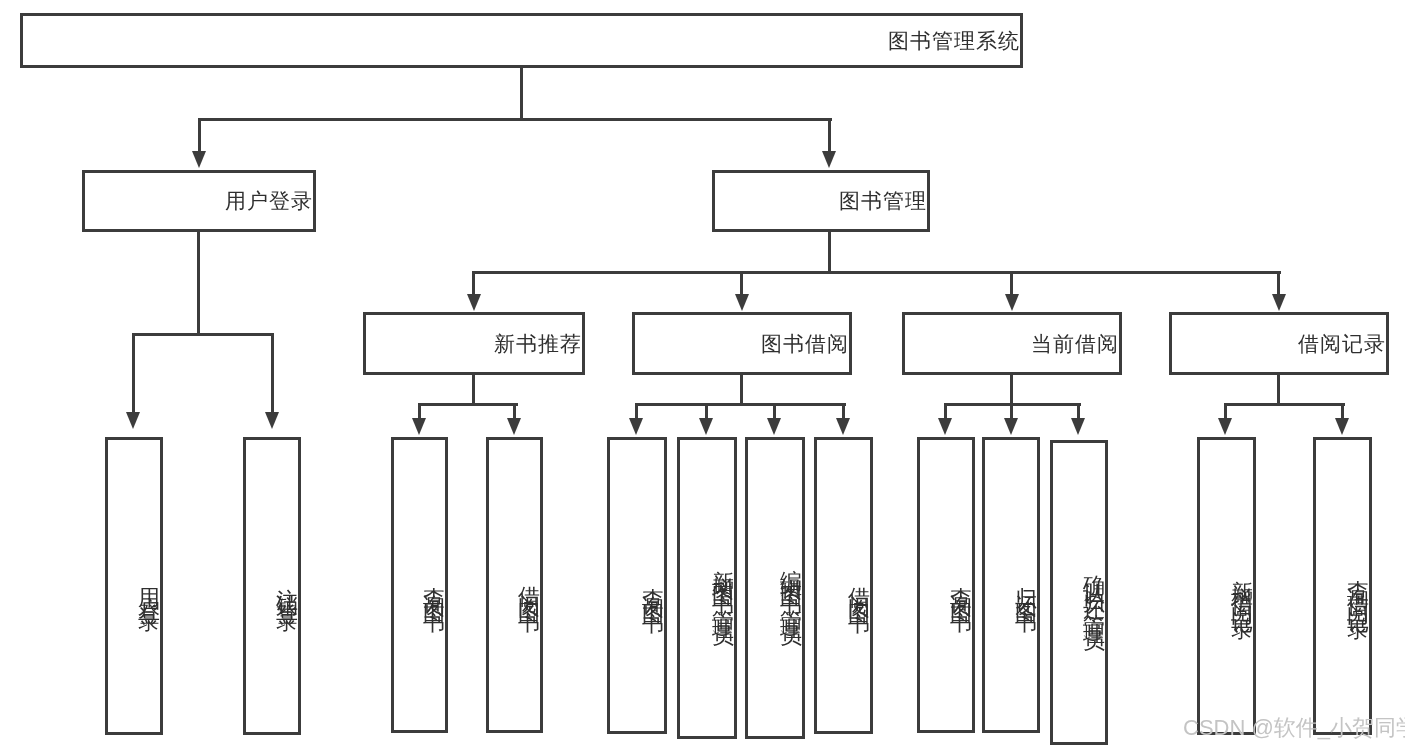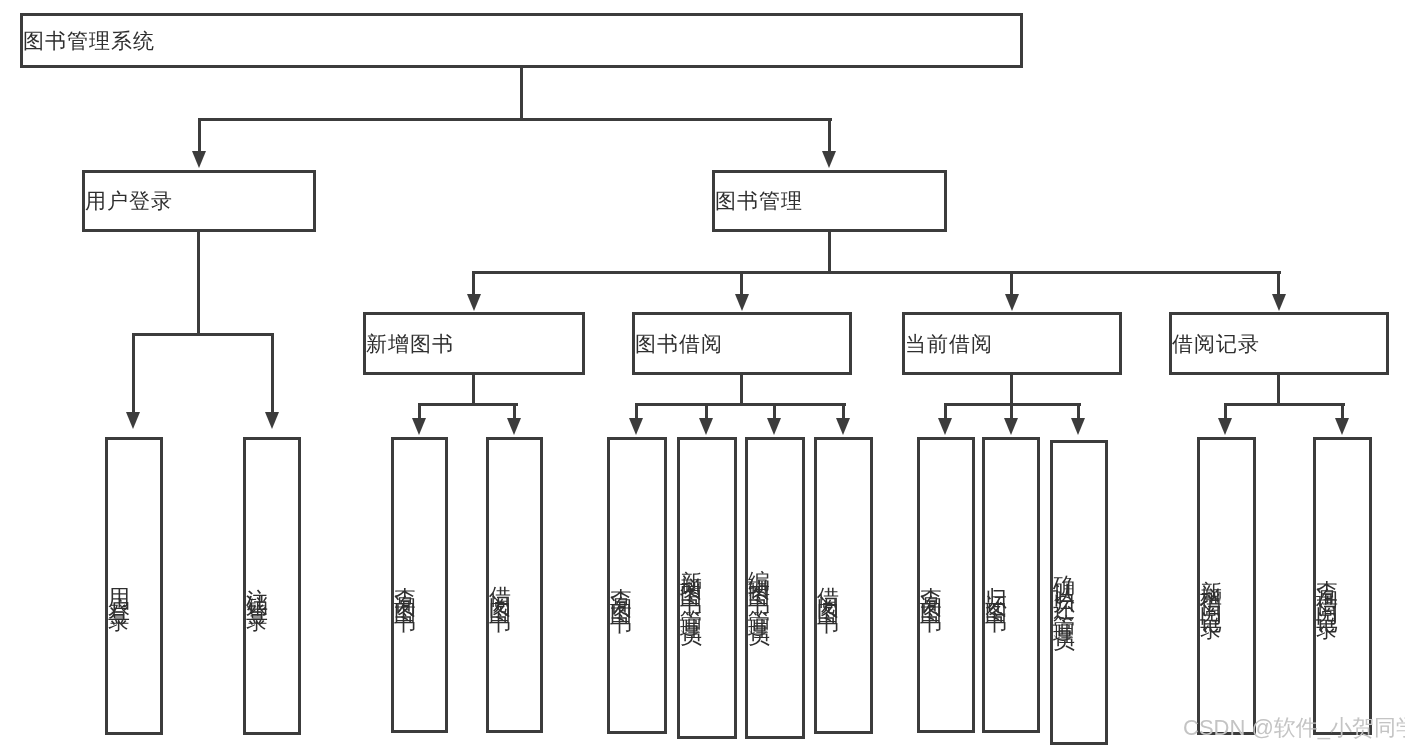--- a/index.html
+++ b/index.html
@@ -15,21 +15,21 @@
     background:var(--fill);
     overflow:hidden;
     font-family:"Liberation Sans","DejaVu Sans",sans-serif;
   }
   
   .box{
     position:absolute;
     background:var(--fill);
     border:3px solid var(--line);
     box-sizing:border-box;
-    display:flex;align-items:center;justify-content:flex-start;
+    display:flex;align-items:center;justify-content:flex-end;
     color:var(--text);
   }
   .hlabel{font-size:21px;letter-spacing:1px;white-space:nowrap;}
   .vbox .vlabel{
     writing-mode:vertical-rl;
     text-orientation:mixed;
     font-size:22px;
     letter-spacing:8px;
     line-height:1;
     color:var(--text);
@@ -66,21 +66,21 @@
   <div class="cl" style="left:520px;top:68px;width:3px;height:51px"></div>
   <div class="cl" style="left:198px;top:118px;width:634px;height:3px"></div>
   <div class="cl" style="left:198px;top:118px;width:3px;height:34px"></div>
   <div class="ah" style="left:192px;top:151px"></div>
   <div class="cl" style="left:828px;top:118px;width:3px;height:34px"></div>
   <div class="ah" style="left:822px;top:151px"></div>
 
   <div class="box" style="left:82px;top:170px;width:234px;height:62px">
     <span class="hlabel">用户登录</span>
   </div>
-  <div class="box" style="left:712px;top:170px;width:235px;height:62px">
+  <div class="box" style="left:712px;top:170px;width:218px;height:62px">
     <span class="hlabel">图书管理</span>
   </div>
 
   <div class="cl" style="left:197px;top:232px;width:3px;height:104px"></div>
   <div class="cl" style="left:133px;top:333px;width:141px;height:3px"></div>
   <div class="cl" style="left:132px;top:333px;width:3px;height:79px"></div>
   <div class="ah" style="left:126px;top:412px"></div>
   <div class="cl" style="left:271px;top:333px;width:3px;height:79px"></div>
   <div class="ah" style="left:265px;top:412px"></div>
 
@@ -89,21 +89,21 @@
   <div class="cl" style="left:472px;top:271px;width:3px;height:24px"></div>
   <div class="ah" style="left:467px;top:294px"></div>
   <div class="cl" style="left:740px;top:271px;width:3px;height:24px"></div>
   <div class="ah" style="left:735px;top:294px"></div>
   <div class="cl" style="left:1010px;top:271px;width:3px;height:24px"></div>
   <div class="ah" style="left:1005px;top:294px"></div>
   <div class="cl" style="left:1277px;top:271px;width:3px;height:24px"></div>
   <div class="ah" style="left:1272px;top:294px"></div>
 
   <div class="box" style="left:363px;top:312px;width:222px;height:63px">
-    <span class="hlabel">新增图书</span>
+    <span class="hlabel">新书推荐</span>
   </div>
   <div class="box" style="left:902px;top:312px;width:220px;height:63px">
     <span class="hlabel">当前借阅</span>
   </div>
   <div class="box" style="left:632px;top:312px;width:220px;height:63px">
     <span class="hlabel">图书借阅</span>
   </div>
   <div class="box" style="left:1169px;top:312px;width:220px;height:63px">
     <span class="hlabel">借阅记录</span>
   </div>

